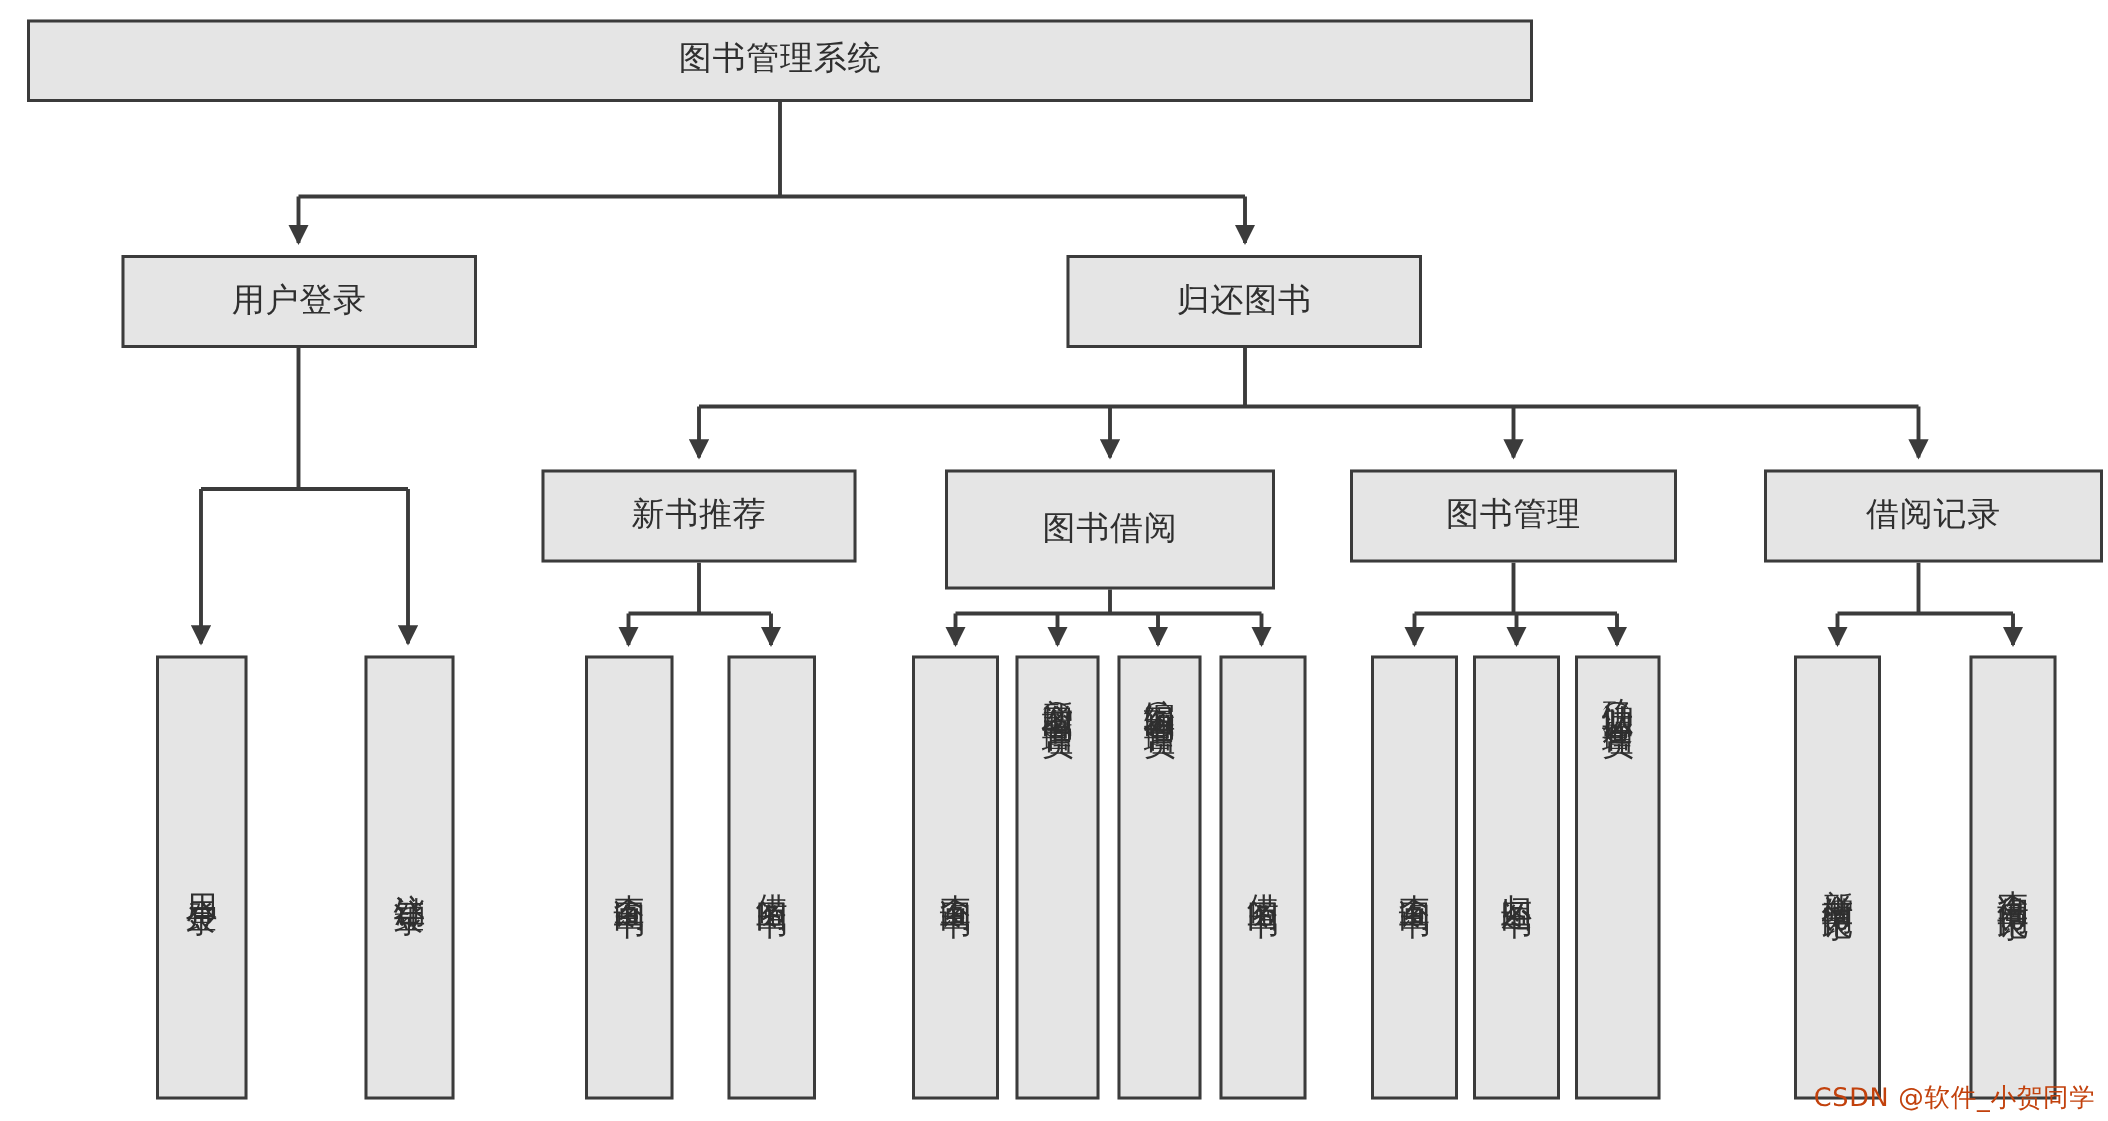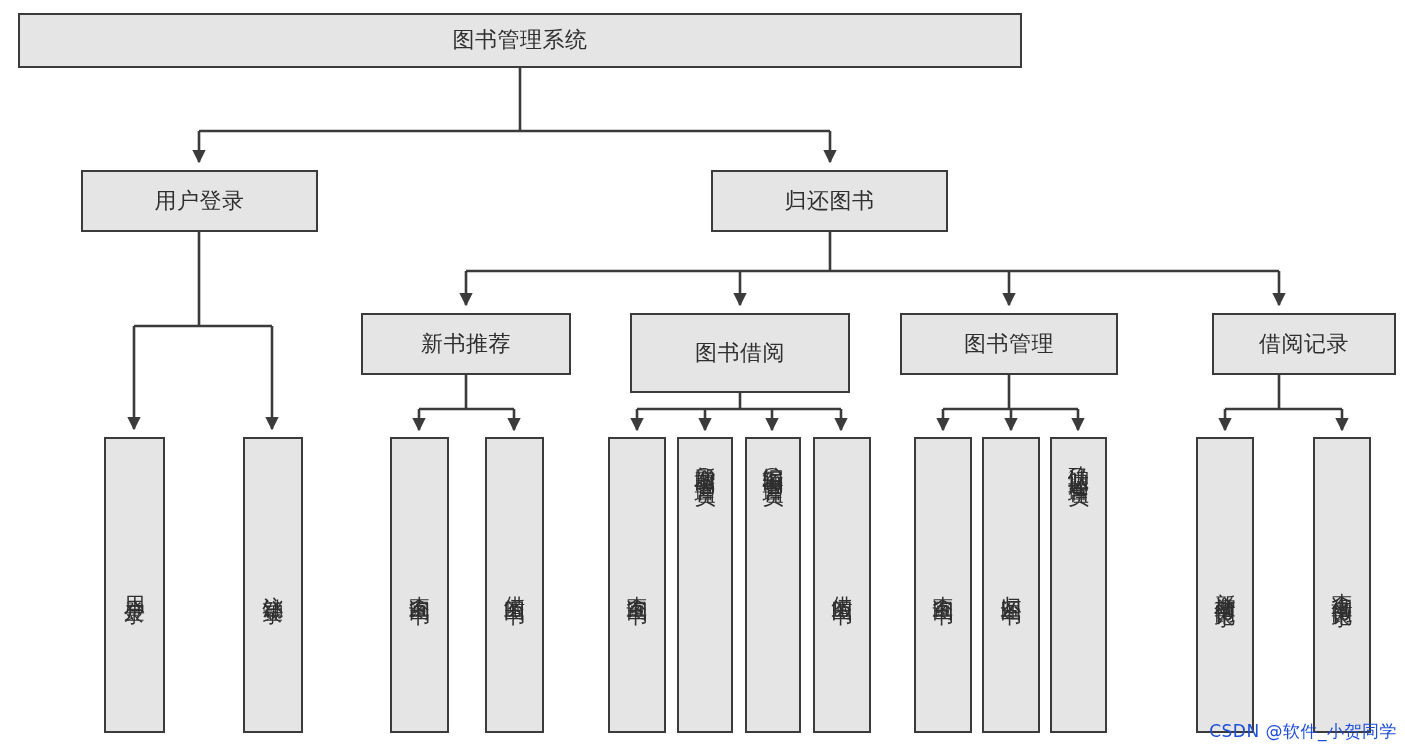--- a/index.html
+++ b/index.html
@@ -61,21 +61,21 @@
   }
   .leaf-box.centered {
     align-items: center;
     padding-top: 0;
   }
   .watermark {
     position: absolute;
     right: 8px;
     bottom: 4px;
     font-size: 17px;
-    color: #1d4ed8;
+    color: #c2410c;
     white-space: nowrap;
     letter-spacing: 0.5px;
   }
 </style>
 </head>
 <body>
 
 <div id="diagram-root">
 
   <svg id="tree-svg" viewBox="0 0 1405 747" xmlns="http://www.w3.org/2000/svg">
@@ -142,21 +142,21 @@
 
   <div class="node-box" style="left:361px; top:313px; width:210px; height:62px;text-align:center;">
     <span class="node-label-h">新书推荐</span>
   </div>
   <div class="node-box" style="left:630px; top:313px; width:220px; height:80px;">
     <span class="node-label-h">图书借阅</span>
   </div>
   <div class="node-box" style="left:900px; top:313px; width:218px; height:62px;">
     <span class="node-label-h">图书管理</span>
   </div>
-  <div class="node-box" style="left:1212px; top:313px; width:184px; height:62px;">
+  <div class="node-box" style="left:1176px; top:313px; width:226px; height:62px;">
     <span class="node-label-h">借阅记录</span>
   </div>
 
   <div class="node-box leaf-box centered" style="left:104px; top:437px; width:61px; height:296px;">
     <span class="node-label-v">用户登录</span>
   </div>
   <div class="node-box leaf-box centered" style="left:243px; top:437px; width:60px; height:296px;">
     <span class="node-label-v">注销登录</span>
   </div>
 

